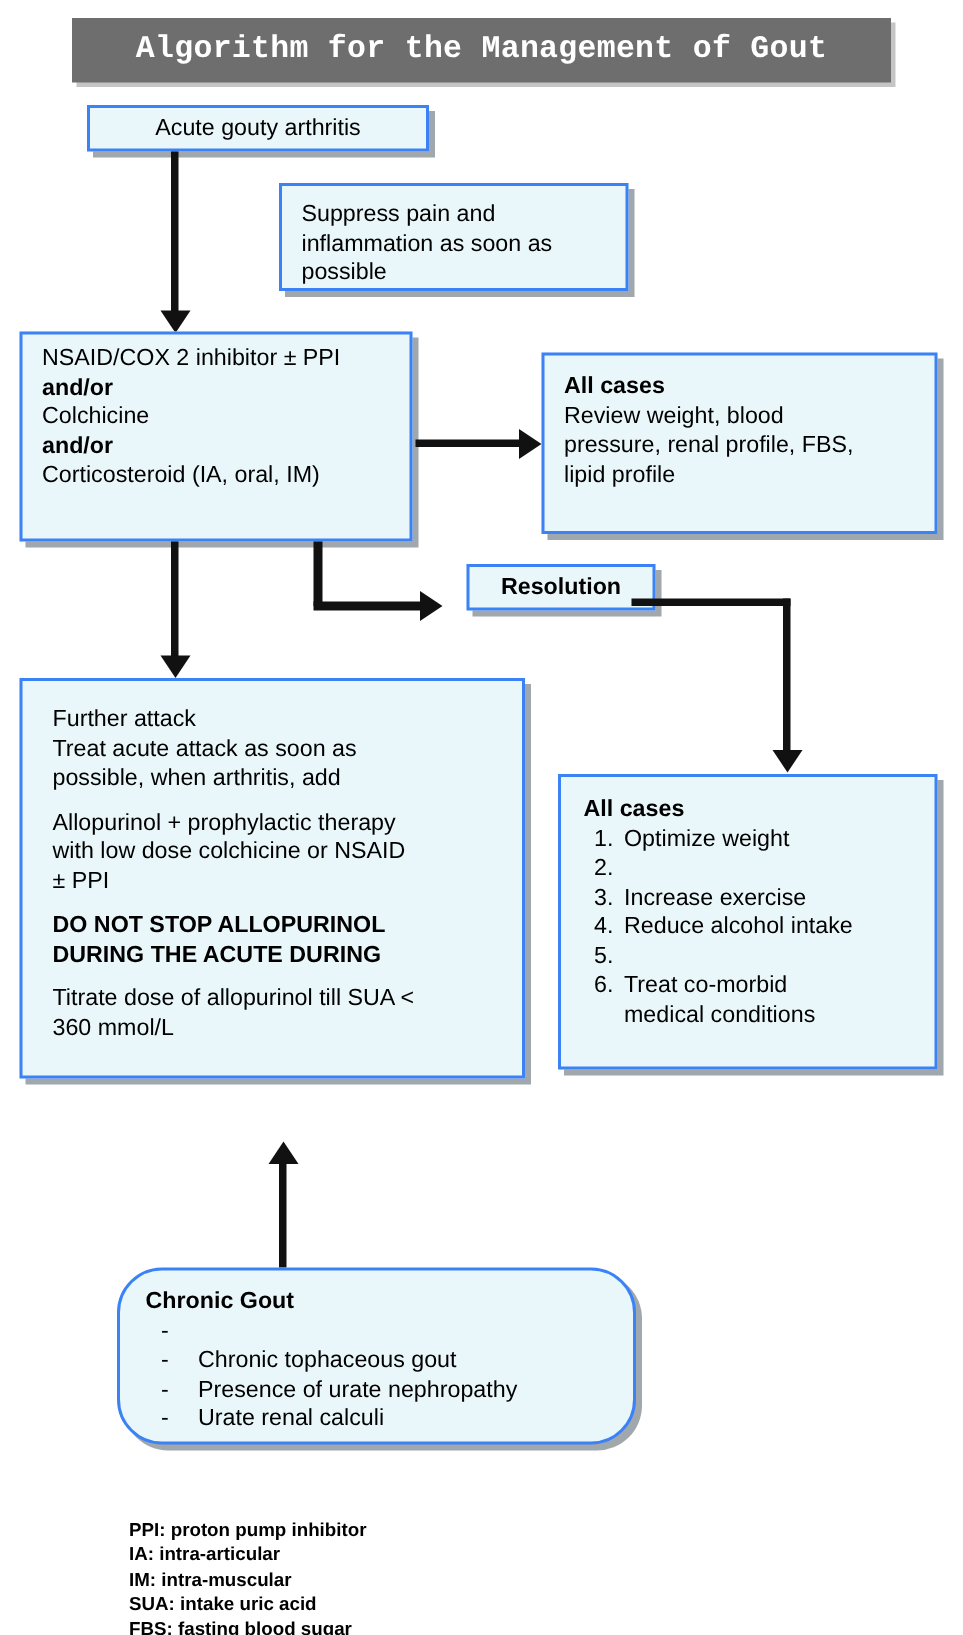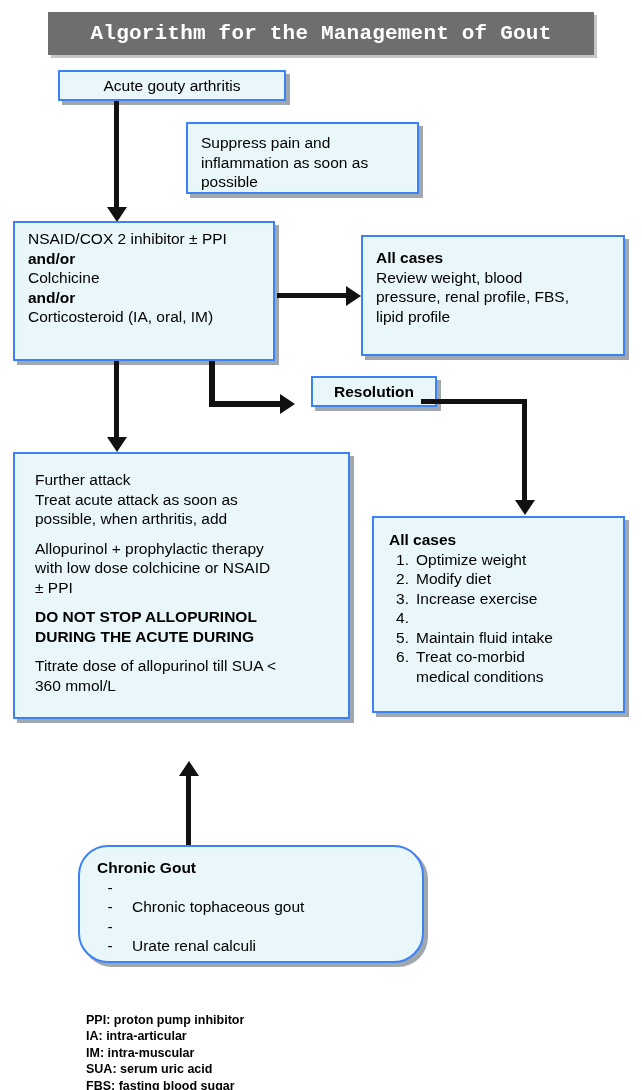--- a/index.html
+++ b/index.html
@@ -198,32 +198,31 @@
   </div>
 
   <div class="box" style="left:372px; top:516px; width:253px; height:197px; padding-top:12px; padding-left:15px;">
     <div class="line bold">All cases</div>
     <div class="listrow num">
       <span class="marker">1.</span>
       <span class="txt">Optimize weight</span>
     </div>
     <div class="listrow num">
       <span class="marker">2.</span>
-      <span class="txt">Modify diet</span>
     </div>
     <div class="listrow num">
       <span class="marker">3.</span>
       <span class="txt">Increase exercise</span>
     </div>
     <div class="listrow num">
       <span class="marker">4.</span>
+      <span class="txt">Reduce alcohol intake</span>
     </div>
     <div class="listrow num">
       <span class="marker">5.</span>
-      <span class="txt">Maintain fluid intake</span>
     </div>
     <div class="listrow num">
       <span class="marker">6.</span>
       <span class="txt" style="white-space:pre-line;">Treat co-morbid
 medical conditions</span>
     </div>
   </div>
 
   <div class="vline" style="left:186px; top:775px; height:70px;"></div>
   <div class="arrowhead arrow-up" style="left:179px; top:761px;"></div>
@@ -232,28 +231,29 @@
     <div class="line bold">Chronic Gout</div>
     <div class="listrow dash">
       <span class="marker">-</span>
     </div>
     <div class="listrow dash">
       <span class="marker">-</span>
       <span class="txt">Chronic tophaceous gout</span>
     </div>
     <div class="listrow dash">
       <span class="marker">-</span>
+      <span class="txt">Presence of urate nephropathy</span>
     </div>
     <div class="listrow dash">
       <span class="marker">-</span>
       <span class="txt">Urate renal calculi</span>
     </div>
   </div>
 
   <div class="legend">
     <div class="leg-line">PPI: proton pump inhibitor</div>
     <div class="leg-line">IA: intra-articular</div>
     <div class="leg-line">IM: intra-muscular</div>
-    <div class="leg-line">SUA: serum uric acid</div>
+    <div class="leg-line">SUA: intake uric acid</div>
     <div class="leg-line">FBS: fasting blood sugar</div>
   </div>
 
 </div>
 
 </body></html>

